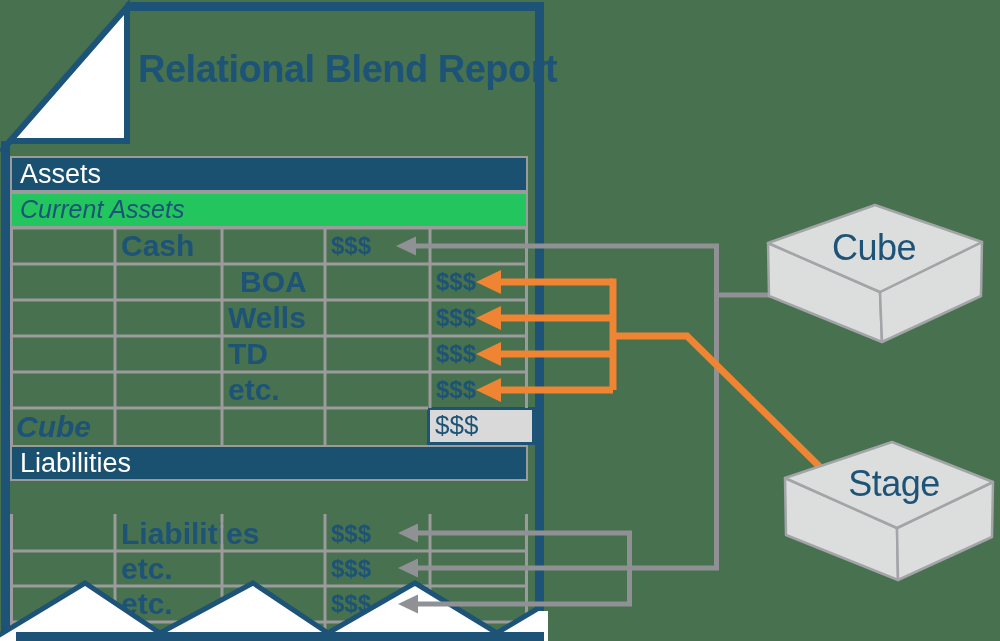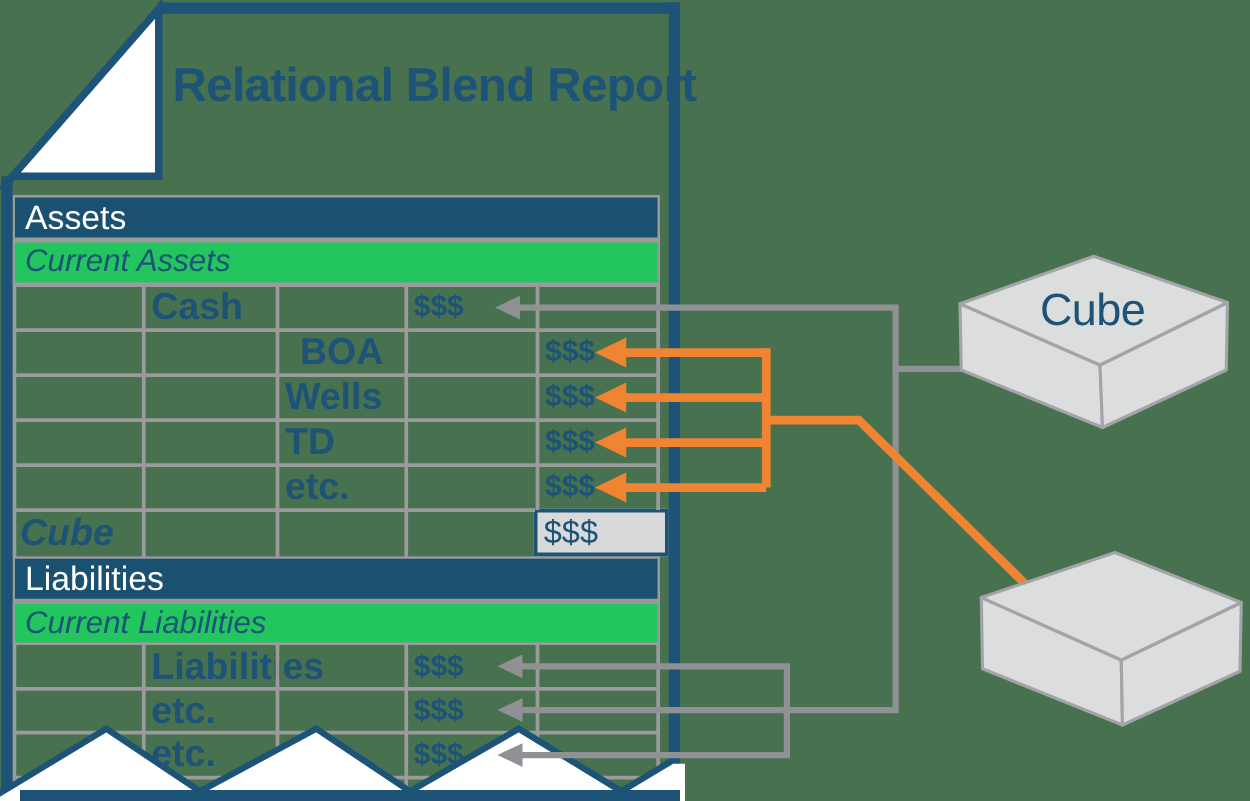--- a/index.html
+++ b/index.html
@@ -68,23 +68,20 @@
   <div class="abs cell" style="left:228px;top:372px;">etc.</div>
   <div class="abs cell money" style="left:436px;top:372px;">$$$</div>
 
   <div class="abs cell italic" style="left:16px;top:409px;">Cube</div>
   <div class="abs total-cell">
     <span class="val">$$$</span>
   </div>
 
   <div class="abs bar dark" style="top:445px;">
     <span>Liabilities</span>
-  </div>
-  <div class="abs bar light" style="top:481px;height:35px;">
-    <span>Current Liabilities</span>
   </div>
 
   <div class="abs cell" style="left:121px;top:516px;height:35px;line-height:35px;">Liabilities</div>
   <div class="abs cell money" style="left:331px;top:516px;height:35px;line-height:35px;">$$$</div>
 
   <div class="abs cell" style="left:121px;top:551px;height:35px;line-height:35px;">etc.</div>
   <div class="abs cell money" style="left:331px;top:551px;height:35px;line-height:35px;">$$$</div>
 
   <div class="abs cell" style="left:121px;top:586px;height:35px;line-height:35px;">etc.</div>
   <div class="abs cell money" style="left:331px;top:586px;height:35px;line-height:35px;">$$$</div>
@@ -163,14 +160,15 @@
     </g>
 
     <g fill="#dcdedd" stroke="#a2a4a7" stroke-width="2.5" stroke-linejoin="round">
       <polygon points="785,478 897,528 898,580 786,535"></polygon>
       <polygon points="897,528 993,482 992,537 898,580"></polygon>
       <polygon points="892,442 993,482 897,528 785,478"></polygon>
     </g>
   </svg>
 
   <div class="abs box-label" style="left:794px;top:227px;">Cube</div>
+  <div class="abs box-label" style="left:814px;top:463px;">Stage</div>
 
 </div>
 
 </body></html>

